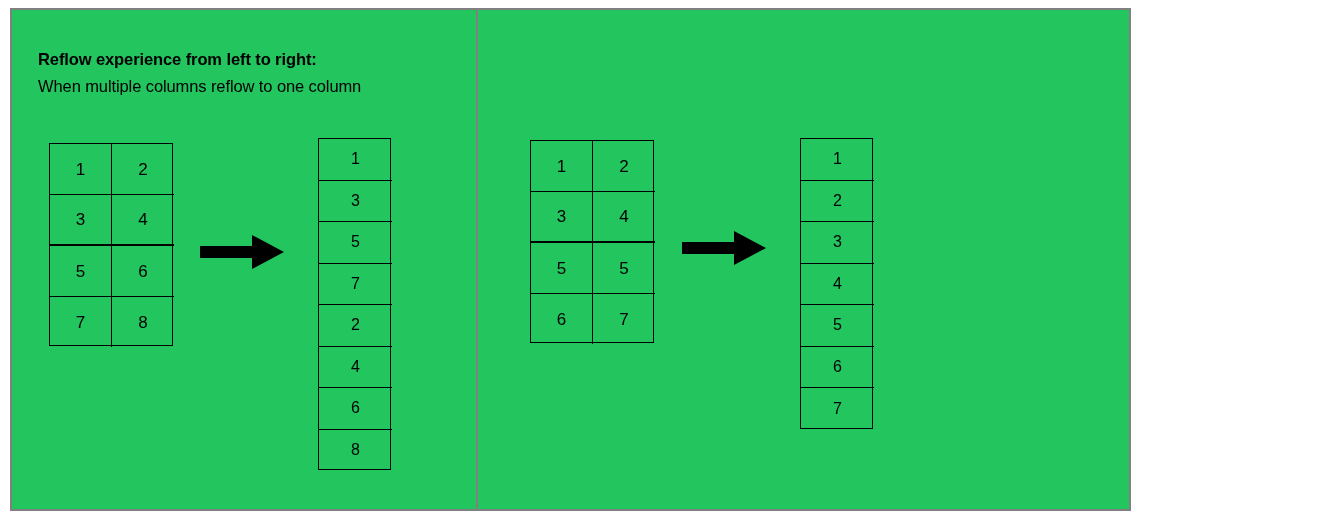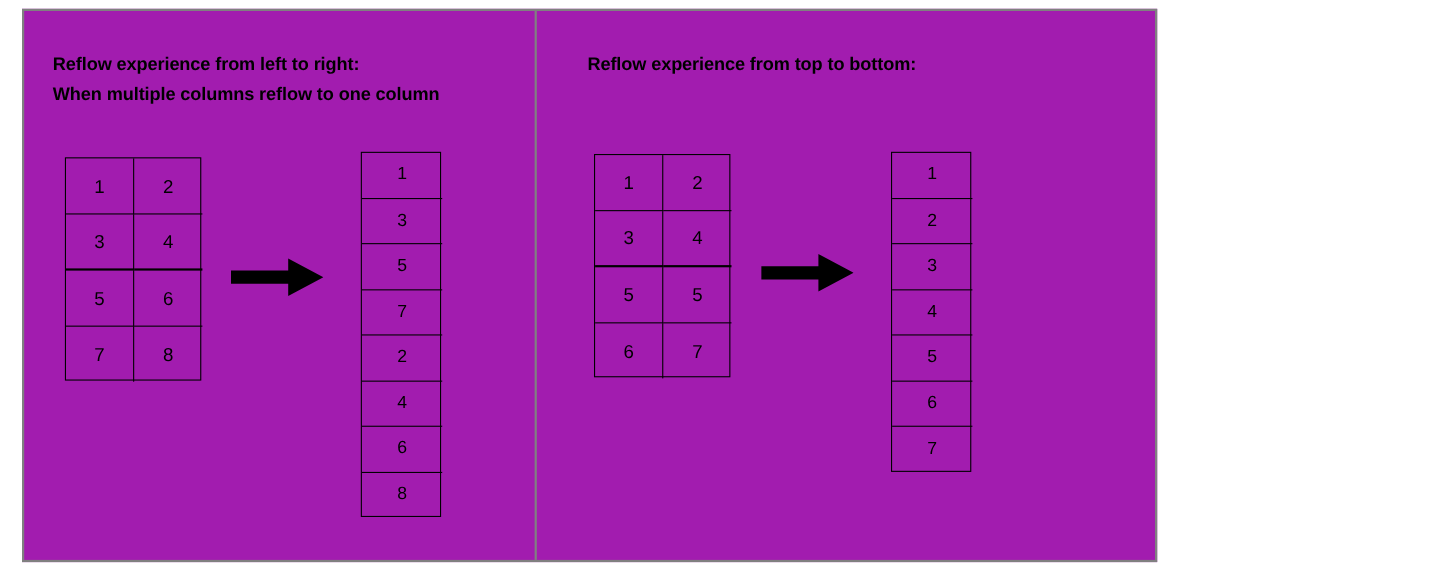--- a/index.html
+++ b/index.html
@@ -12,27 +12,27 @@
     width: 1319px;
     height: 521px;
     font-family: "Liberation Sans", sans-serif;
     color: #000000;
     overflow: hidden;
   }
 
   
   #figure {
     position: absolute;
-    left: 20px;
+    left: 10px;
     top: 8px;
-    width: 1032px;
+    width: 1121px;
     height: 503px;
     box-sizing: border-box;
     border: 2px solid #808080;
-    background: #a21caf;
+    background: #22c55e;
   }
 
   
   #panel-divider {
     position: absolute;
     left: 464px;
     top: 0px;
     width: 2px;
     height: 499px;
     background: #808080;
@@ -56,21 +56,21 @@
 
   .heading-title {
     font-size: 16.5px;
     font-weight: bold;
     line-height: 26px;
     white-space: nowrap;
     letter-spacing: -0.1px;
   }
   .heading-sub {
     font-size: 16.5px;
-    font-weight: bold;
+    font-weight: normal;
     line-height: 28px;
     white-space: nowrap;
     letter-spacing: -0.1px;
   }
 
   
   .grid {
     position: absolute;
     box-sizing: border-box;
     border: 1.4px solid #000000;
@@ -181,21 +181,20 @@
       <div class="grid-cell last-col">4</div>
       <div class="grid-cell last-col">6</div>
       <div class="grid-cell last-col last-row">8</div>
     </div>
 
   </div>
 
   <div class="panel" id="panel-right">
 
     <div class="heading-block">
-      <div class="heading-title">Reflow experience from top to bottom:</div>
     </div>
 
     <div class="grid" id="grid-right-source">
       <div class="grid-cell">1</div>
       <div class="grid-cell last-col">2</div>
       <div class="grid-cell section-break">3</div>
       <div class="grid-cell last-col section-break">4</div>
       <div class="grid-cell">5</div>
       <div class="grid-cell last-col">5</div>
       <div class="grid-cell last-row">6</div>

